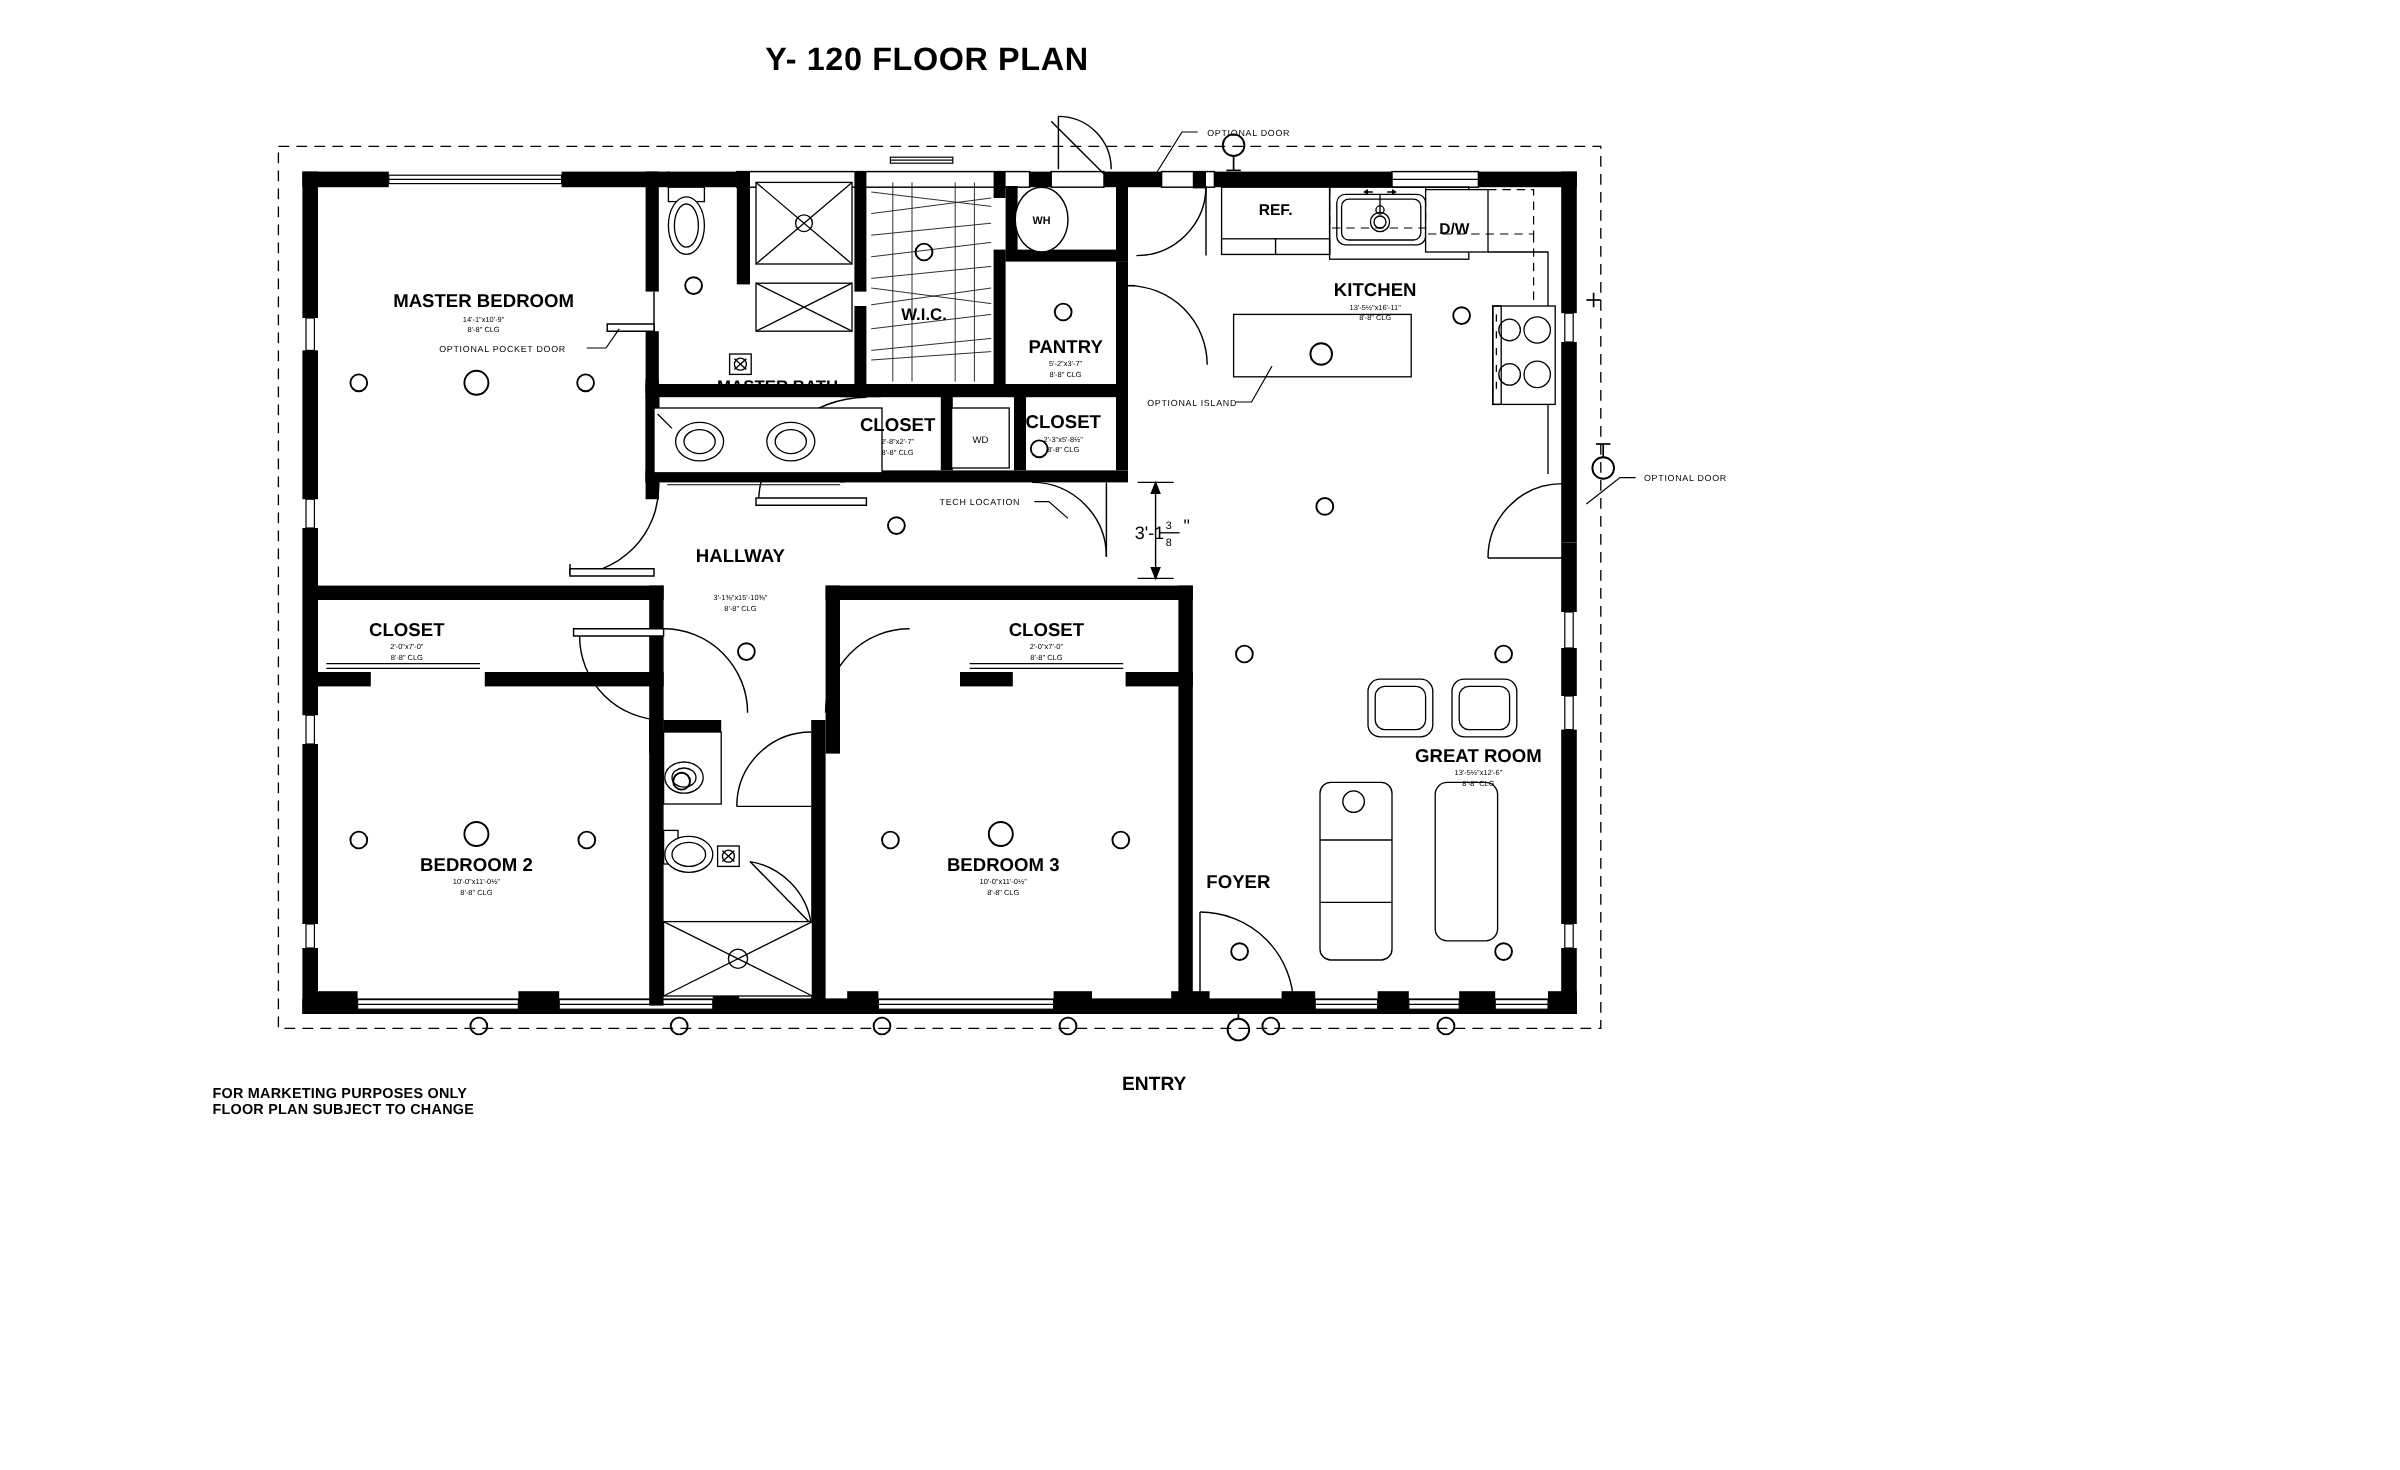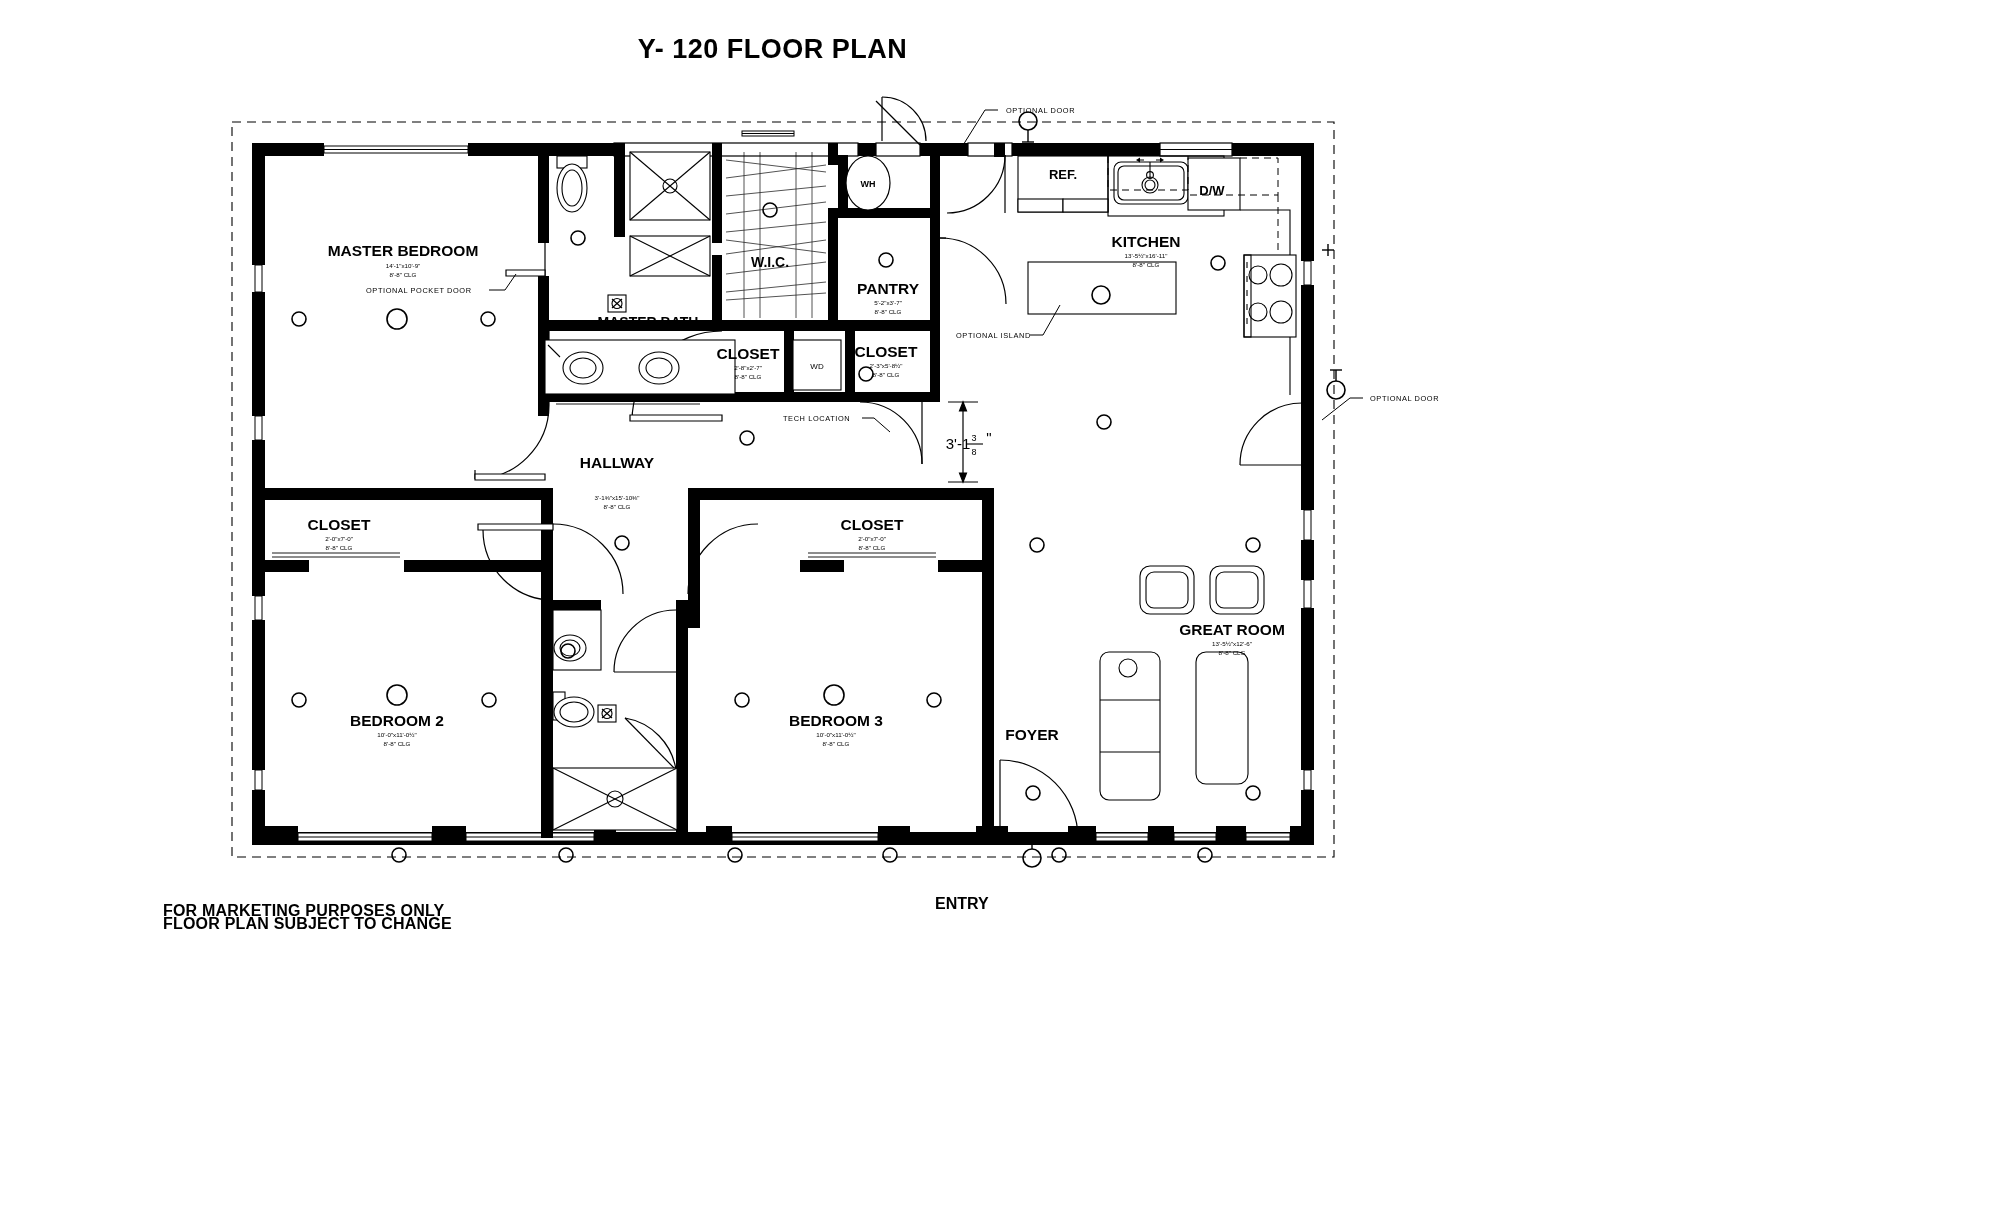--- a/index.html
+++ b/index.html
@@ -3,21 +3,21 @@
 <meta charset="utf-8">
 <style>
   html,body{margin:0;padding:0;background:#ffffff;}
   body{width:2000px;height:1225px;font-family:"Liberation Sans",sans-serif;overflow:hidden;}
   #sheet{position:relative;width:2000px;height:1154px;background:#fff;}
   #title{
     position:absolute;left:0;top:34px;width:1545px;text-align:center;
     font-size:27px;font-weight:bold;letter-spacing:.5px;color:#000;
   }
   #disclaimer{
-    position:absolute;left:163px;top:905px;font-size:16px;font-weight:bold;
+    position:absolute;left:177px;top:905px;font-size:12px;font-weight:bold;
     line-height:12.5px;color:#000;letter-spacing:.2px;white-space:pre-line;
   }
   #entry-label{
     position:absolute;left:935px;top:895px;width:190px;text-align:left;
     font-size:16px;font-weight:bold;color:#000;
   }
   svg{position:absolute;left:0;top:0;}
   .rm{font-family:"Liberation Sans",sans-serif;font-weight:bold;text-anchor:middle;fill:#000;}
   .rm-lg{font-size:15.5px;}
   .rm-md{font-size:14px;}

